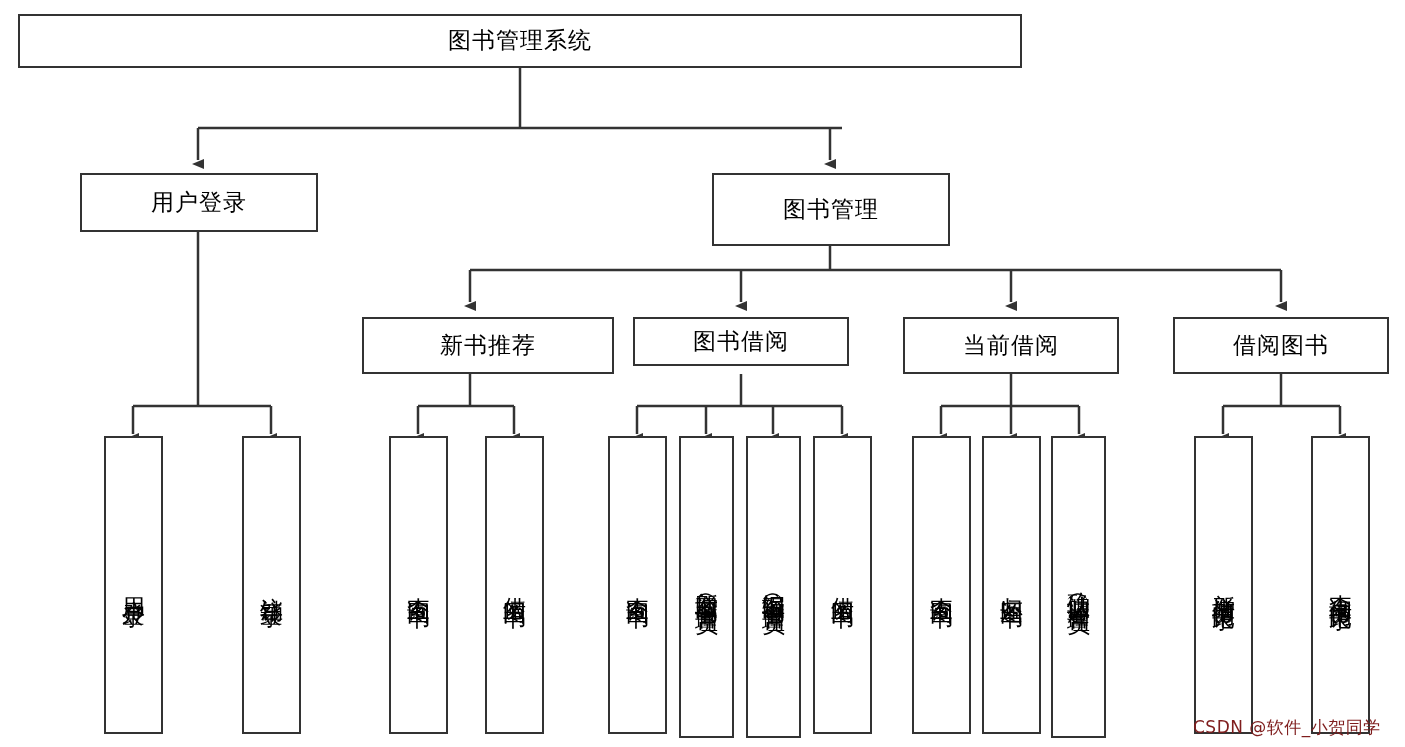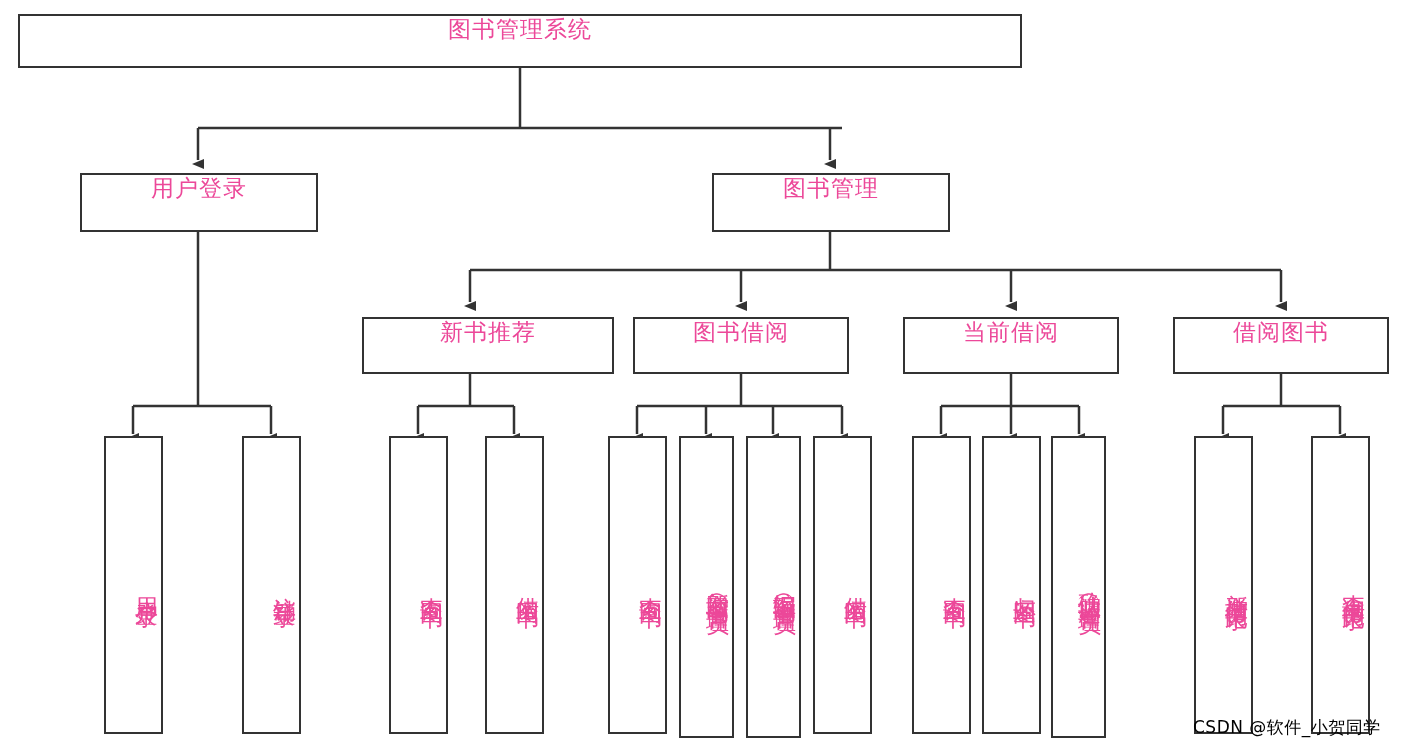--- a/index.html
+++ b/index.html
@@ -25,22 +25,23 @@
     width: 1405px;
     height: 747px;
     pointer-events: none;
   }
   .node {
     position: absolute;
     box-sizing: border-box;
     background: #ffffff;
     border: 2.5px solid #333333;
     display: flex;
+    align-items: center;
     justify-content: center;
-    color: #ec4899;
+    color: #000000;
     text-align: center;
   }
   .node.horiz {
     font-size: 23px;
     letter-spacing: 1px;
     line-height: 1.2;
   }
   .node.vert {
     writing-mode: vertical-rl;
     text-orientation: upright;
@@ -51,21 +52,21 @@
   }
   .node.vert .vtext {
     writing-mode: vertical-rl;
     text-orientation: upright;
     display: block;
     white-space: nowrap;
   }
   .watermark {
     position: absolute;
     font-size: 17px;
-    color: #000000;
+    color: #7f1d1d;
     letter-spacing: 0.5px;
     white-space: nowrap;
     user-select: none;
   }
 </style>
 </head>
 <body>
 
 <div id="canvas">
 
@@ -119,28 +120,28 @@
     </g>
   </svg>
 
   <div class="node horiz" style="left:18px; top:14px; width:1004px; height:54px;">
     <span>图书管理系统</span>
   </div>
 
   <div class="node horiz" style="left:80px; top:173px; width:238px; height:59px;">
     <span>用户登录</span>
   </div>
-  <div class="node horiz" style="left:712px; top:173px; width:238px; height:59px;">
+  <div class="node horiz" style="left:712px; top:173px; width:238px; height:73px;">
     <span>图书管理</span>
   </div>
 
   <div class="node horiz" style="left:362px; top:317px; width:252px; height:57px;">
     <span>新书推荐</span>
   </div>
-  <div class="node horiz" style="left:633px; top:317px; width:216px; height:57px;">
+  <div class="node horiz" style="left:633px; top:317px; width:216px; height:49px;">
     <span>图书借阅</span>
   </div>
   <div class="node horiz" style="left:903px; top:317px; width:216px; height:57px;">
     <span>当前借阅</span>
   </div>
   <div class="node horiz" style="left:1173px; top:317px; width:216px; height:57px;">
     <span>借阅图书</span>
   </div>
 
   <div class="node vert" style="left:104px; top:436px; width:59px; height:298px;">

